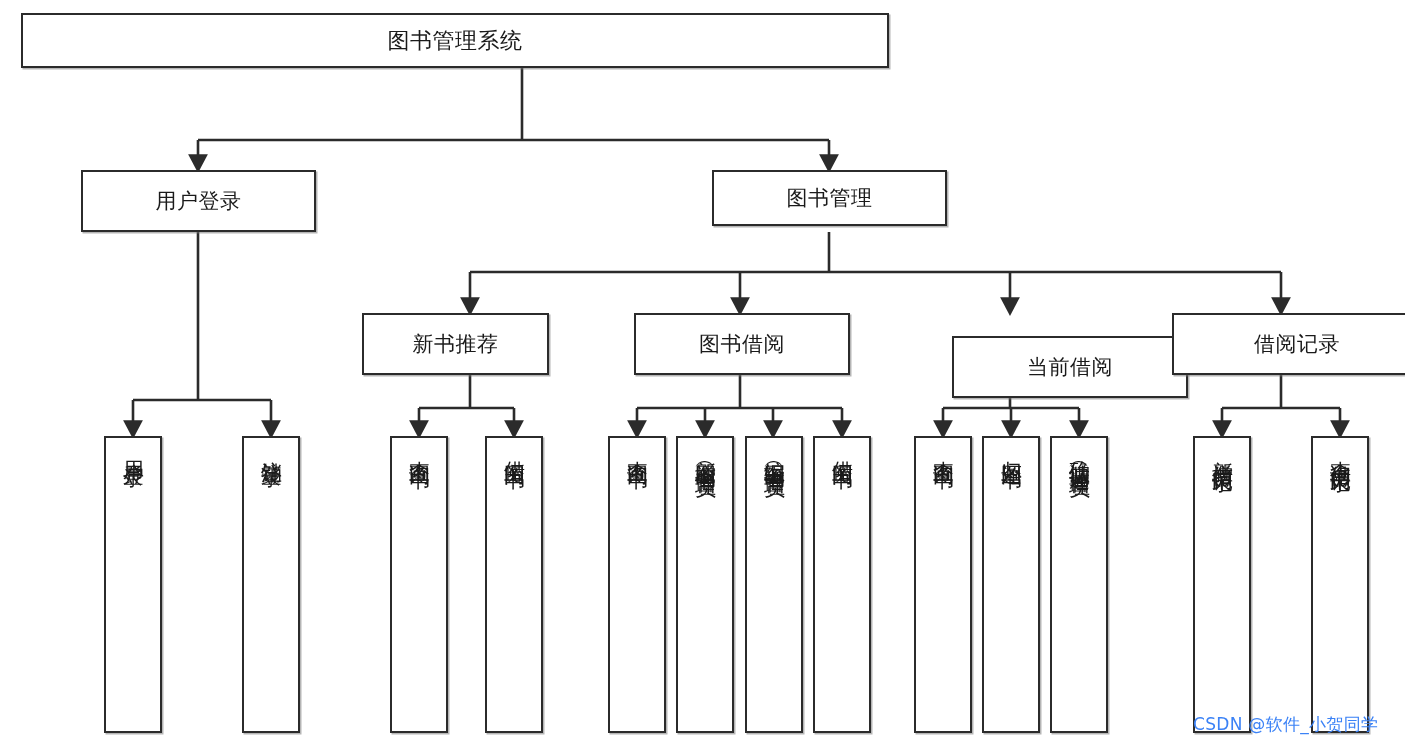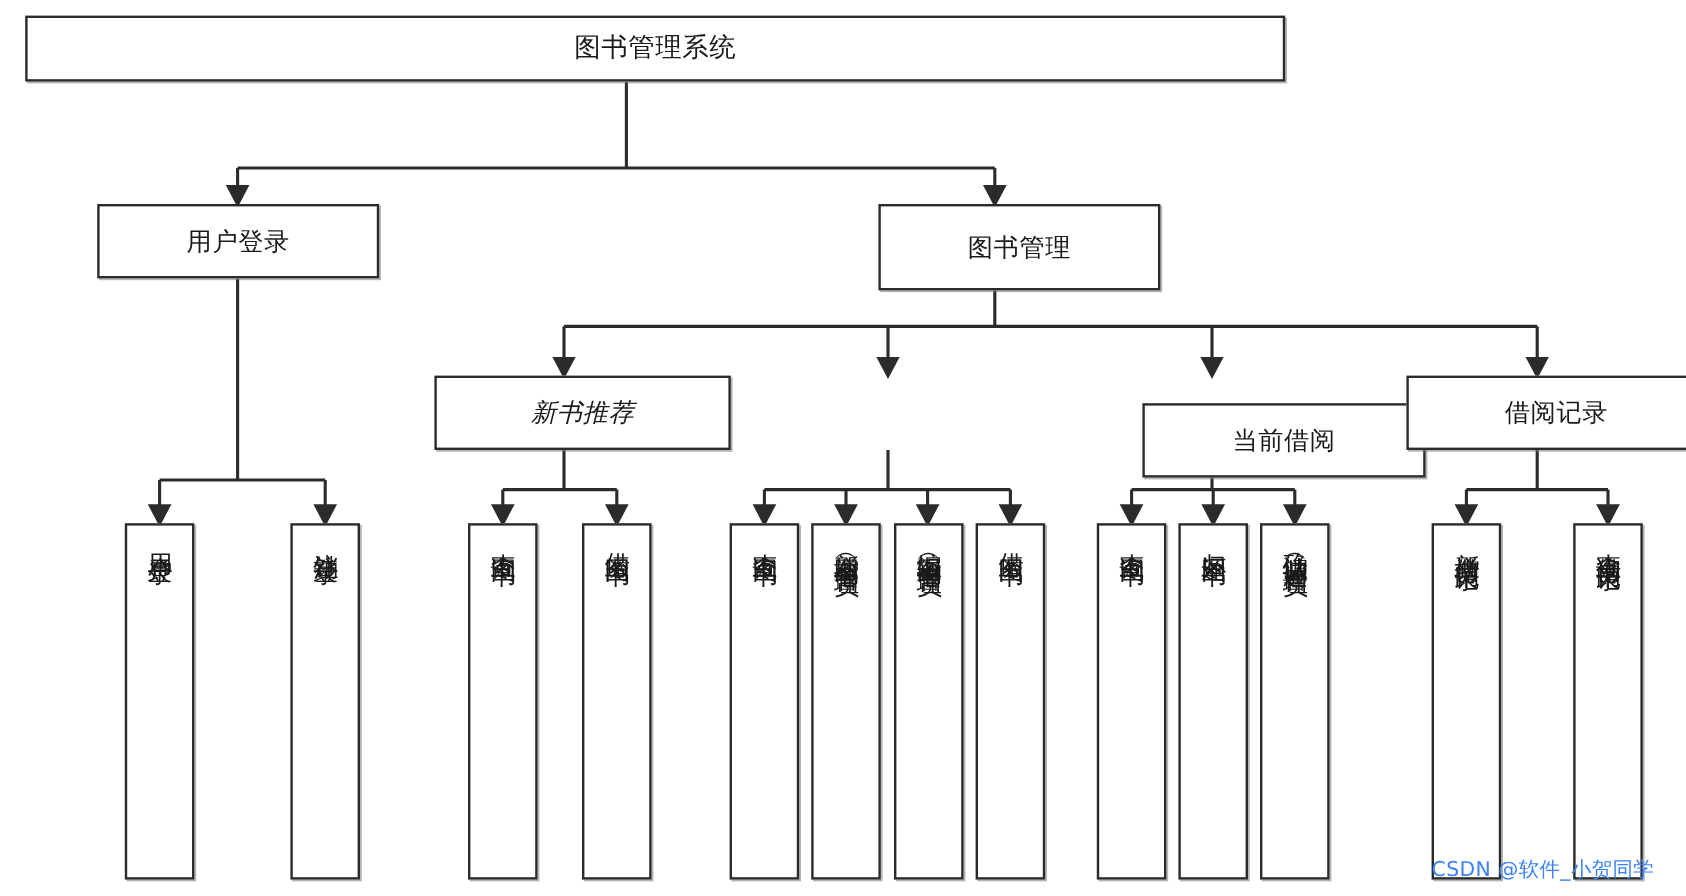--- a/index.html
+++ b/index.html
@@ -139,33 +139,36 @@
     </g>
 
     <g stroke="#2b2b2b" stroke-width="2.6" fill="none">
       <path d="M1281,375 L1281,408"></path>
       <path d="M1222,408 L1340,408"></path>
       <path d="M1222,408 L1222,429" marker-end="url(#arrowhead)"></path>
       <path d="M1340,408 L1340,429" marker-end="url(#arrowhead)"></path>
     </g>
   </svg>
 
-  <div class="node-box node-h node-root" style="left:21px; top:13px; width:1050px; height:55px;">
+  <div class="node-box node-h node-root" style="left:21px; top:13px; width:868px; height:55px;">
     <span class="node-label">图书管理系统</span>
   </div>
 
   <div class="node-box node-h" style="left:81px; top:170px; width:235px; height:62px;">
     <span class="node-label">用户登录</span>
   </div>
-  <div class="node-box node-h" style="left:732px; top:170px; width:235px; height:72px;">
+  <div class="node-box node-h" style="left:712px; top:170px; width:235px; height:56px;">
     <span class="node-label">图书管理</span>
   </div>
 
-  <div class="node-box node-h" style="left:362px; top:313px; width:247px; height:62px;font-style:italic;">
+  <div class="node-box node-h" style="left:362px; top:313px; width:187px; height:62px;">
     <span class="node-label">新书推荐</span>
+  </div>
+  <div class="node-box node-h" style="left:634px; top:313px; width:216px; height:62px;">
+    <span class="node-label">图书借阅</span>
   </div>
   <div class="node-box node-h" style="left:952px; top:313px; width:236px; height:62px;margin-top:23px;">
     <span class="node-label">当前借阅</span>
   </div>
   <div class="node-box node-h" style="left:1172px; top:313px; width:250px; height:62px;">
     <span class="node-label">借阅记录</span>
   </div>
 
   <div class="node-box node-v" style="left:104px; top:436px; width:58px; height:297px;">
     <span class="node-label">用户登录</span>

